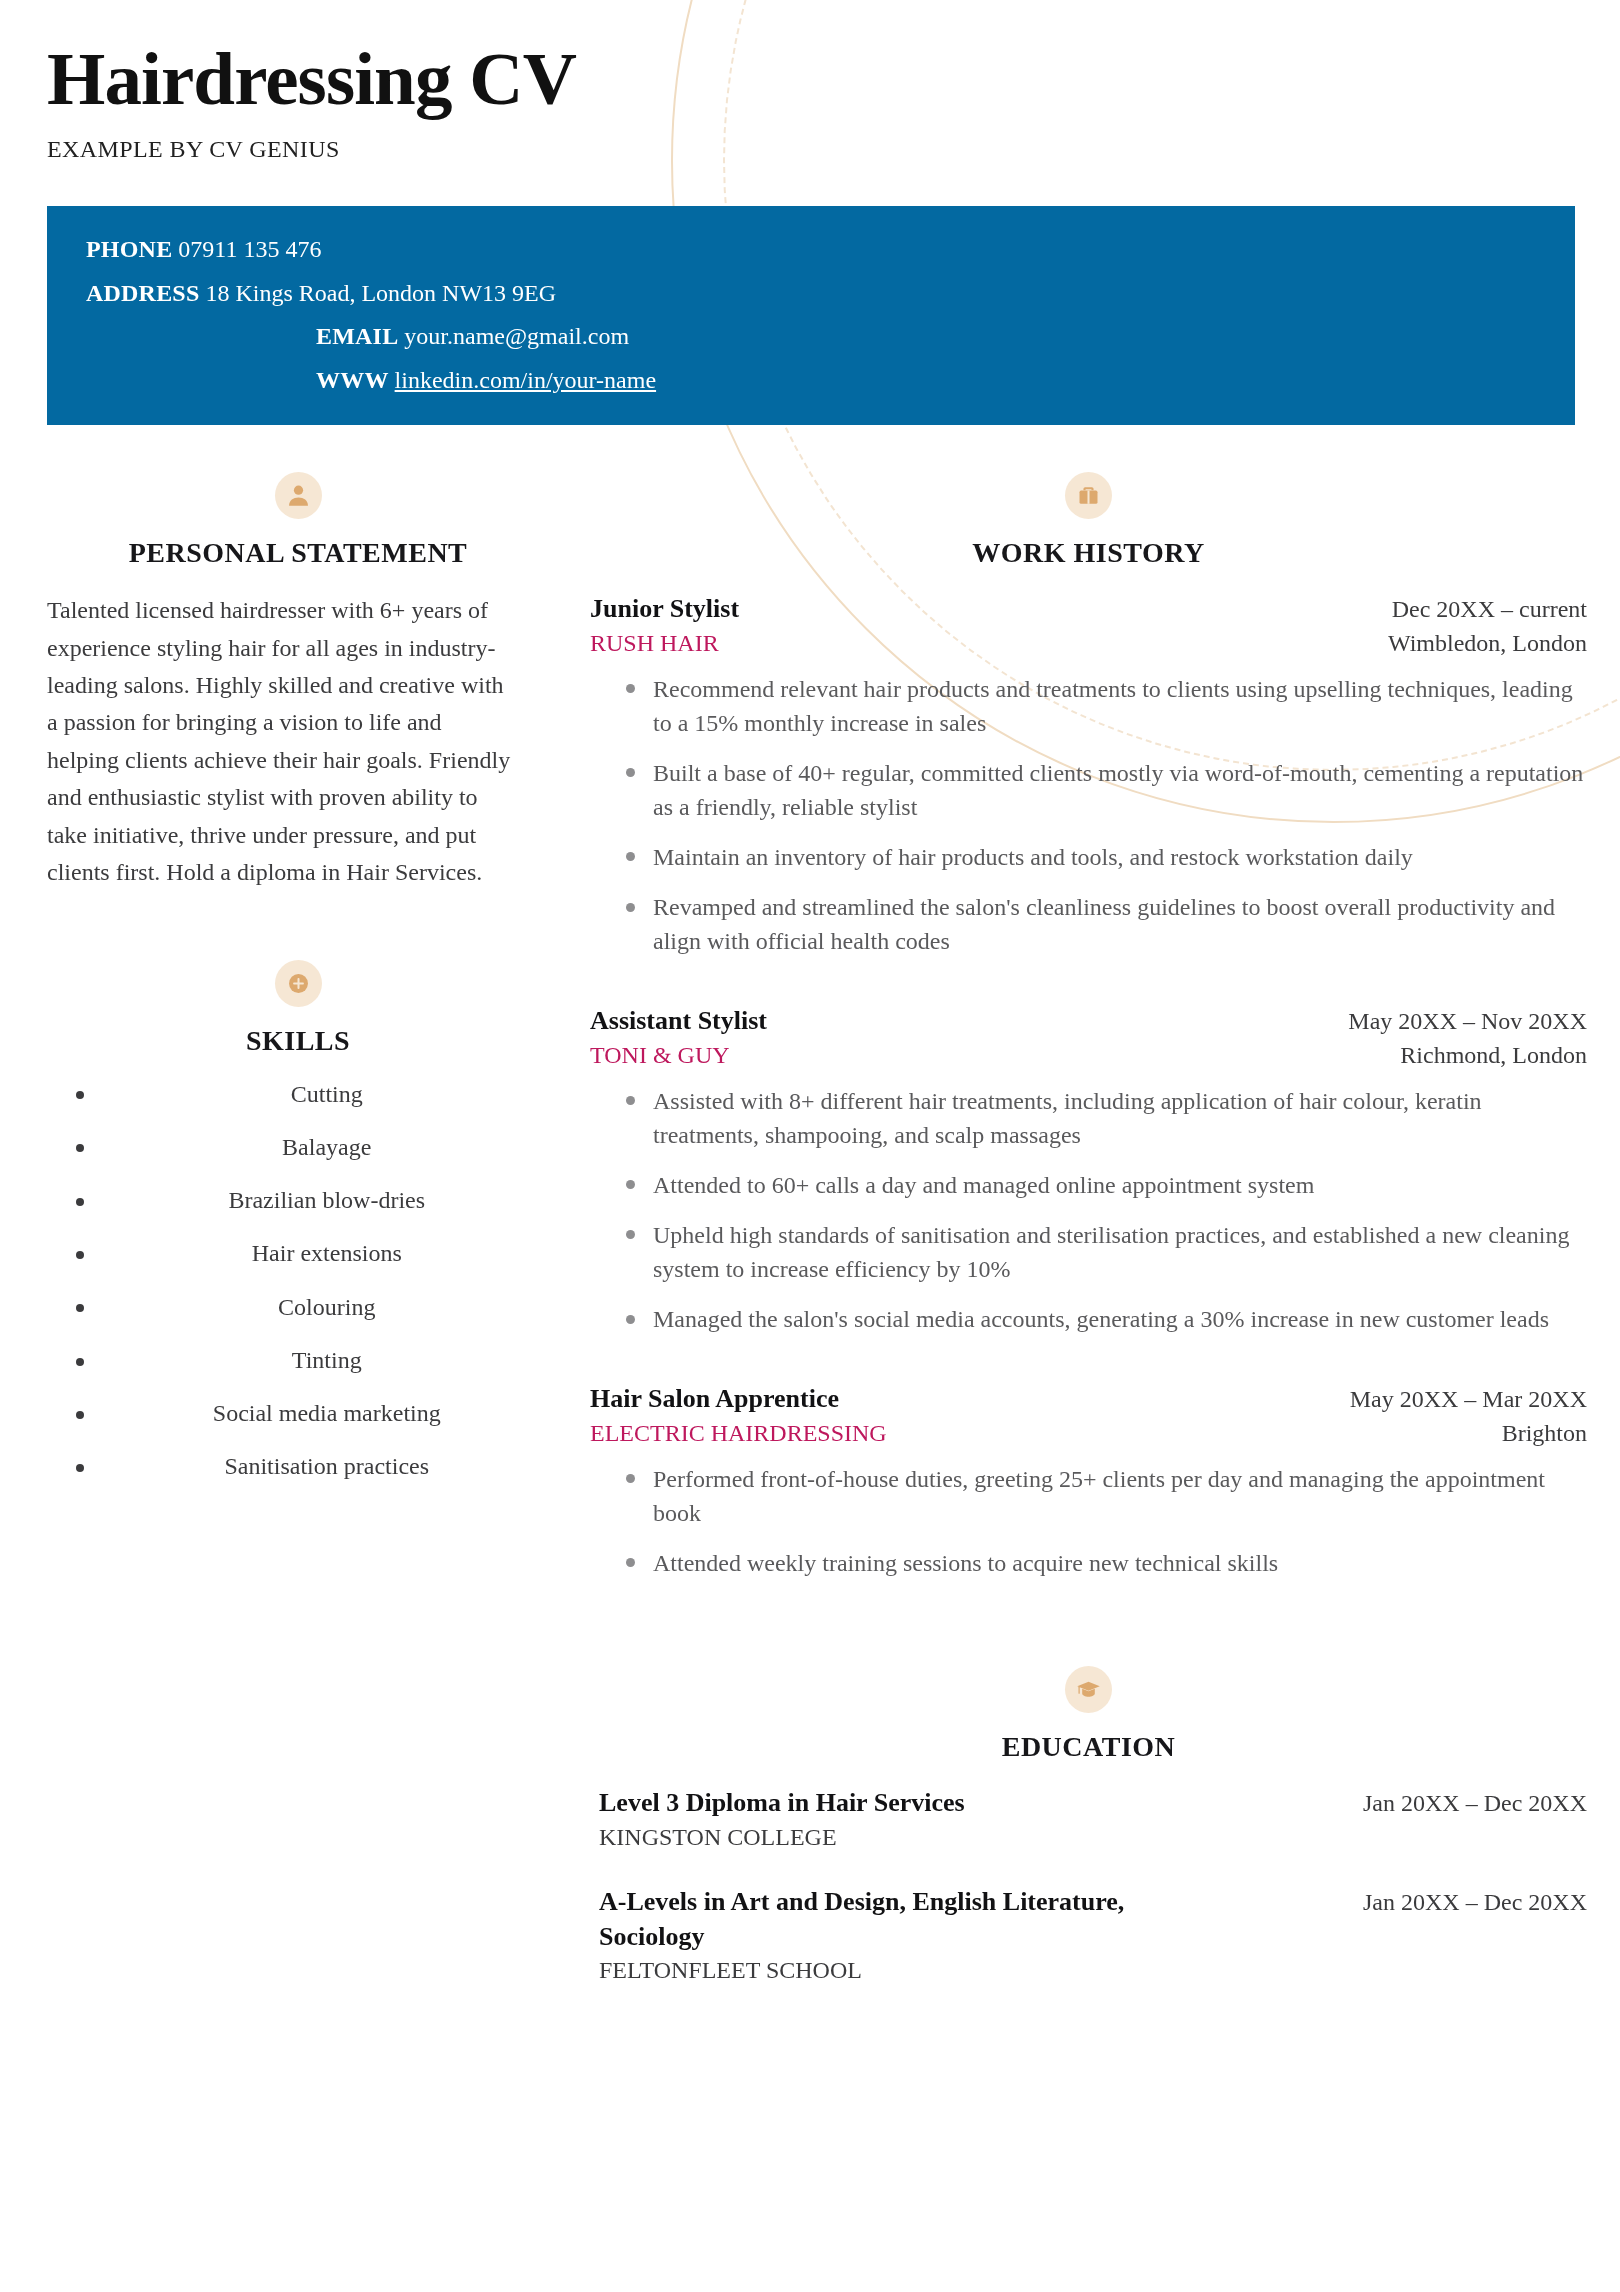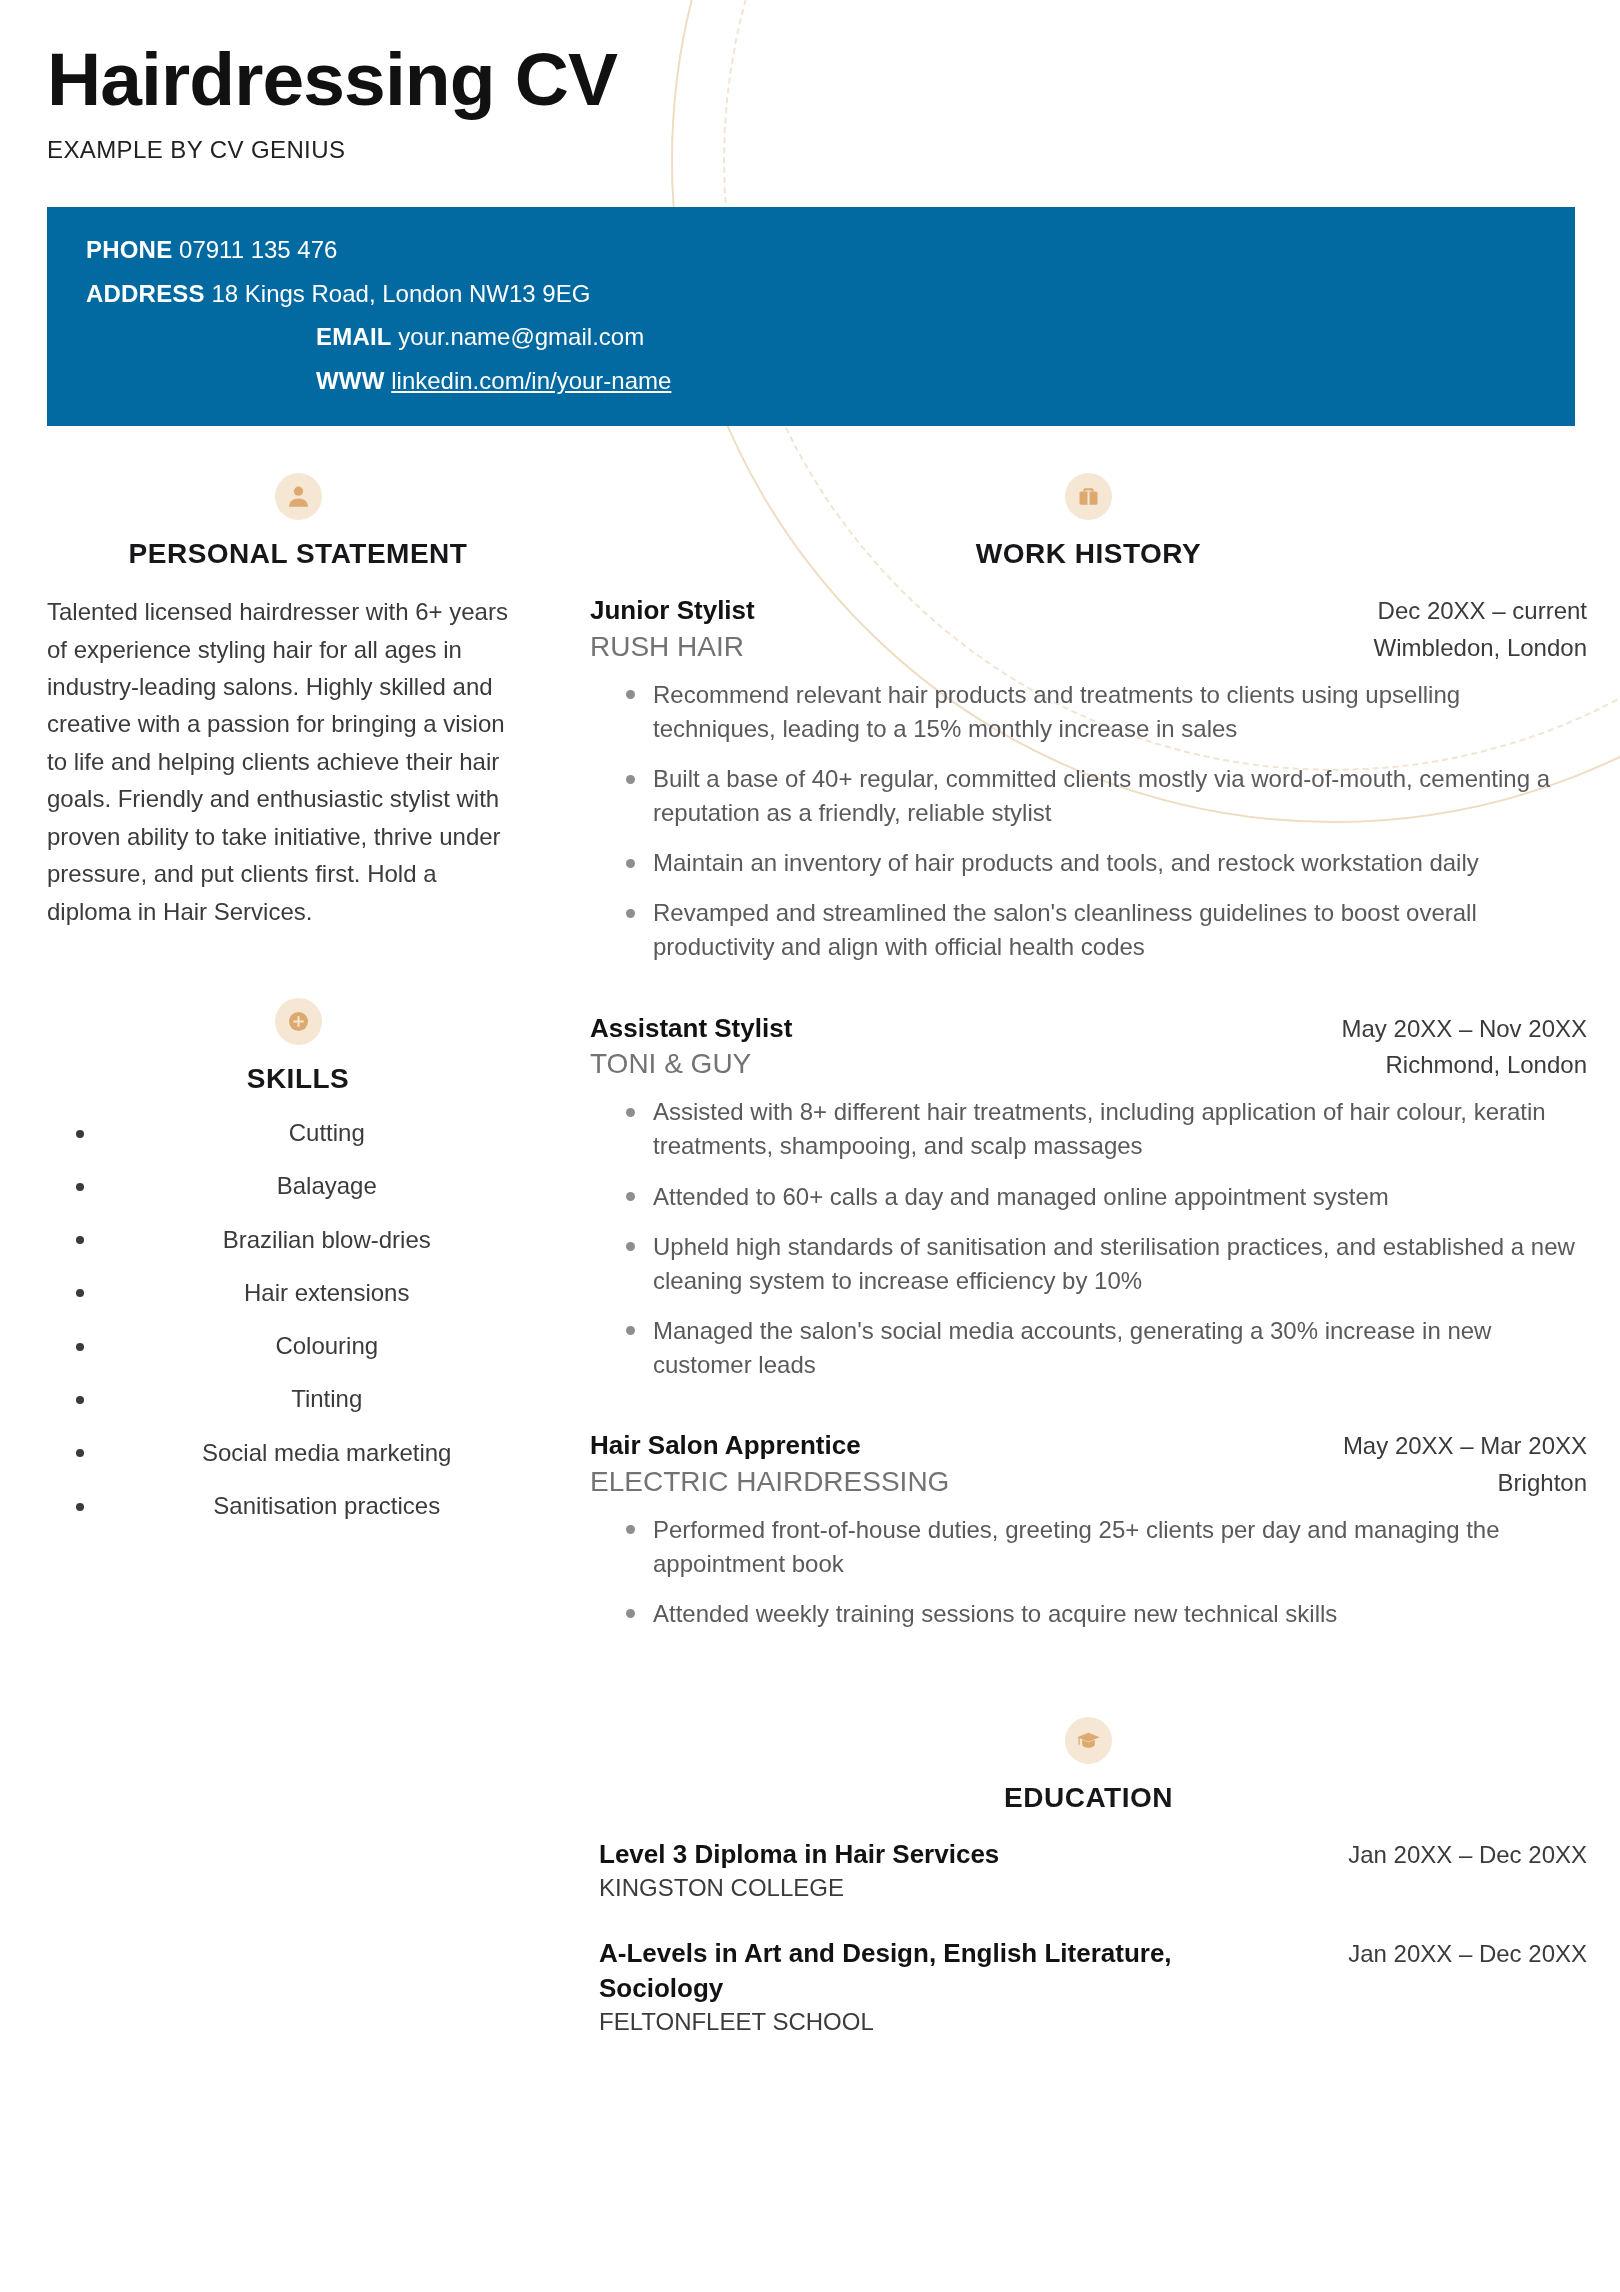--- a/index.html
+++ b/index.html
@@ -11,20 +11,21 @@
     font-family: "Liberation Sans", sans-serif;
     -webkit-font-smoothing: antialiased;
   }
   .page {
     position: relative;
     width: 1620px;
     height: 2293px;
     background: #ffffff;
     overflow: hidden;
     box-sizing: border-box;
+    font-family: Liberation Serif, serif;
   }
 
   
   .deco {
     position: absolute;
     top: -502px;
     right: -376px;
     width: 1325px;
     height: 1325px;
     pointer-events: none;
@@ -180,23 +181,23 @@
     align-items: baseline;
     gap: 27px;
   }
   .entry-title {
     font-size: 26px;
     font-weight: 700;
     color: #121214;
     line-height: 1.34;
   }
   .entry-company {
-    font-size: 28px;
+    font-size: 24px;
     font-weight: 400;
-    color: #737373;
+    color: #be185d;
     line-height: 1.34;
   }
   .entry-dates {
     font-size: 24px;
     color: #3b3b3d;
     white-space: nowrap;
     text-align: right;
     line-height: 1.34;
   }
   .entry-location {

